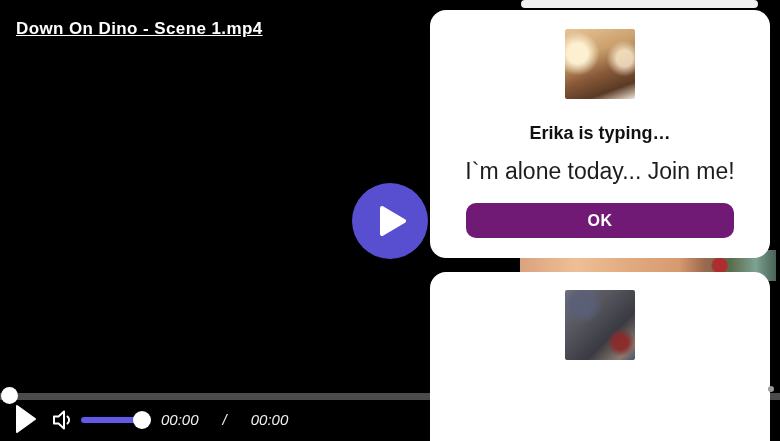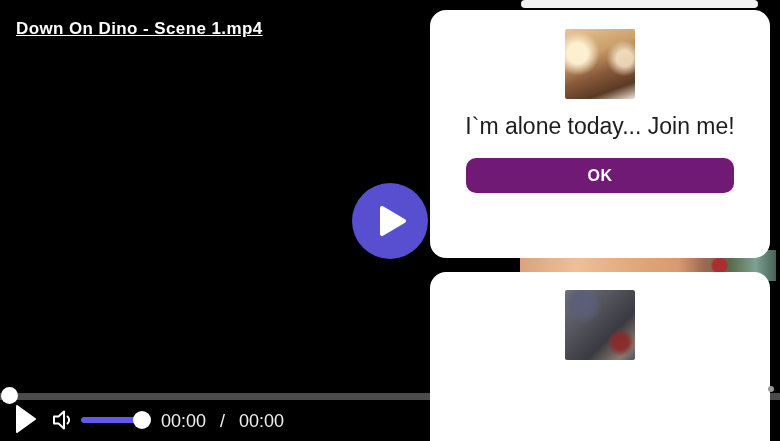--- a/index.html
+++ b/index.html
@@ -41,21 +41,21 @@
   .vol-fill {
     position: absolute; left: 81px; top: 417px;
     width: 62px; height: 6px; border-radius: 3px; background: #6358e8; z-index: 0;
   }
   .vol-thumb {
     position: absolute; left: 133px; top: 411px;
     width: 18px; height: 18px; border-radius: 50%; background: #fff; z-index: 0;
   }
   .time {
     position: absolute; left: 161px; top: 411px;
-    color: #f0f0f0; font-size: 18px; display: flex; gap: 14px; z-index: 0;
+    color: #f0f0f0; font-size: 15px; display: flex; gap: 24px; z-index: 0; font-style: italic;
   }
 
   .photo-strip {
     position: absolute; left: 520px; top: 250px; width: 256px; height: 31px;
     background:
       radial-gradient(circle at 78% 50%, rgba(176,42,46,0.95) 0 7px, rgba(176,42,46,0) 9px),
       linear-gradient(90deg, #d9a37e 0%, #eebf97 22%, #e0a87c 45%, #d89a70 62%, #9c6a50 72%, #5a6b4a 82%, #7da192 92%, #486355 100%);
     z-index: 1;
   }
 
@@ -152,20 +152,21 @@
     <span>/</span>
     <span>00:00</span>
   </div>
 </div>
 
 <div class="photo-strip"></div>
 <div class="stack-peek"></div>
 
 <div class="card card-1">
   <div class="thumb thumb-1"></div>
+  <h3>Erika is typing…</h3>
   <div class="msg">I`m alone today... Join me!</div>
   <button class="ok-btn">OK</button>
 </div>
 
 <div class="card card-2">
   <div class="thumb thumb-2"></div>
 </div>
 
 <div class="stray-dot"></div>
 

